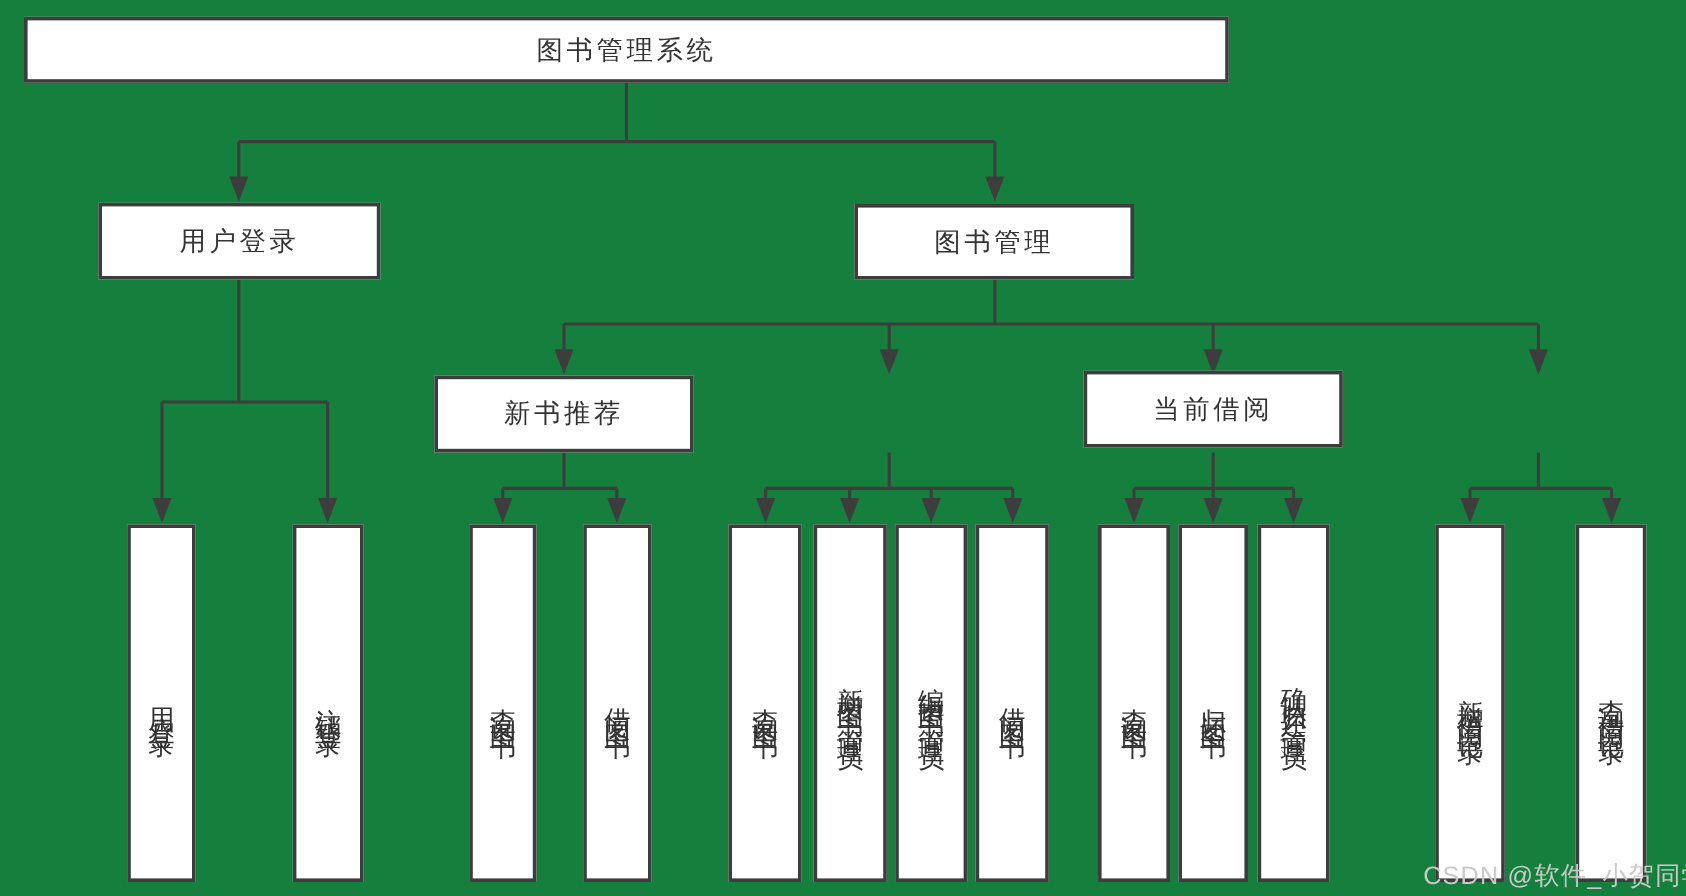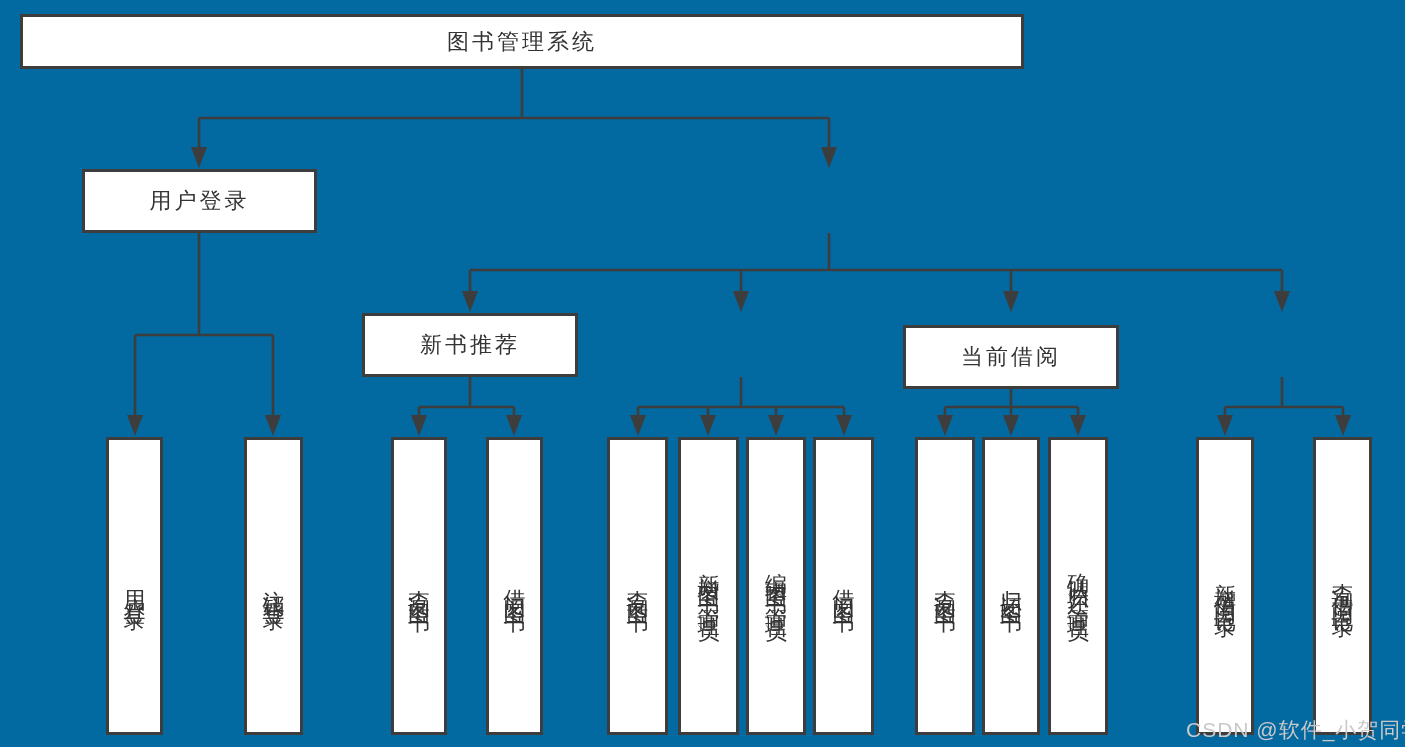--- a/index.html
+++ b/index.html
@@ -1,17 +1,17 @@
 <!DOCTYPE html>
 <html><head>
 <meta charset="utf-8">
 <style>
   html,body{margin:0;padding:0;background:#fff;}
   .stage{
-    position:relative;width:1405px;height:747px;background:#0369a1;overflow:hidden;
+    position:relative;width:1405px;height:747px;background:#15803d;overflow:hidden;
     font-family:"Liberation Sans","DejaVu Sans",sans-serif;
   }
   .lines{position:absolute;left:0;top:0;width:1405px;height:747px;}
   .lines path{stroke:#3d3d3d;stroke-width:2.6;fill:none;}
   .lines polygon{fill:#3d3d3d;stroke:none;}
   .box{
     position:absolute;box-sizing:border-box;border:3px solid #3d3d3d;background:#fff;
     display:flex;align-items:center;justify-content:center;
     color:#333333;font-size:22px;letter-spacing:3px;white-space:nowrap;z-index:2;
   }
@@ -68,23 +68,24 @@
     <g>
       <path d="M1282 377 V407 M1225 407 H1343 M1225 407 V418 M1343 407 V418"></path>
       <polygon points="1217,415 1233,415 1225,436"></polygon>
       <polygon points="1335,415 1351,415 1343,436"></polygon>
     </g>
   </svg>
 
   <div class="box" style="left:20px;top:14px;width:1004px;height:55px;">图书管理系统</div>
 
   <div class="box" style="left:82px;top:169px;width:235px;height:64px;">用户登录</div>
+  <div class="box" style="left:712px;top:170px;width:233px;height:63px;">图书管理</div>
 
   <div class="box" style="left:362px;top:313px;width:216px;height:64px;">新书推荐</div>
-  <div class="box" style="left:903px;top:325px;width:216px;height:64px;">当前借阅</div>
+  <div class="box" style="left:903px;top:309px;width:216px;height:64px;">当前借阅</div>
 
   <div class="box leaf" style="left:106px;top:437px;width:57px;height:298px;">用户登录</div>
   <div class="box leaf" style="left:244px;top:437px;width:59px;height:298px;">注销登录</div>
 
   <div class="box leaf" style="left:391px;top:437px;width:56px;height:298px;">查询图书</div>
   <div class="box leaf" style="left:486px;top:437px;width:57px;height:298px;">借阅图书</div>
 
   <div class="box leaf" style="left:607px;top:437px;width:61px;height:298px;">查询图书</div>
   <div class="box leaf" style="left:678px;top:437px;width:61px;height:298px;">新增图书（管理员）</div>
   <div class="box leaf" style="left:746px;top:437px;width:60px;height:298px;">编辑图书（管理员）</div>

